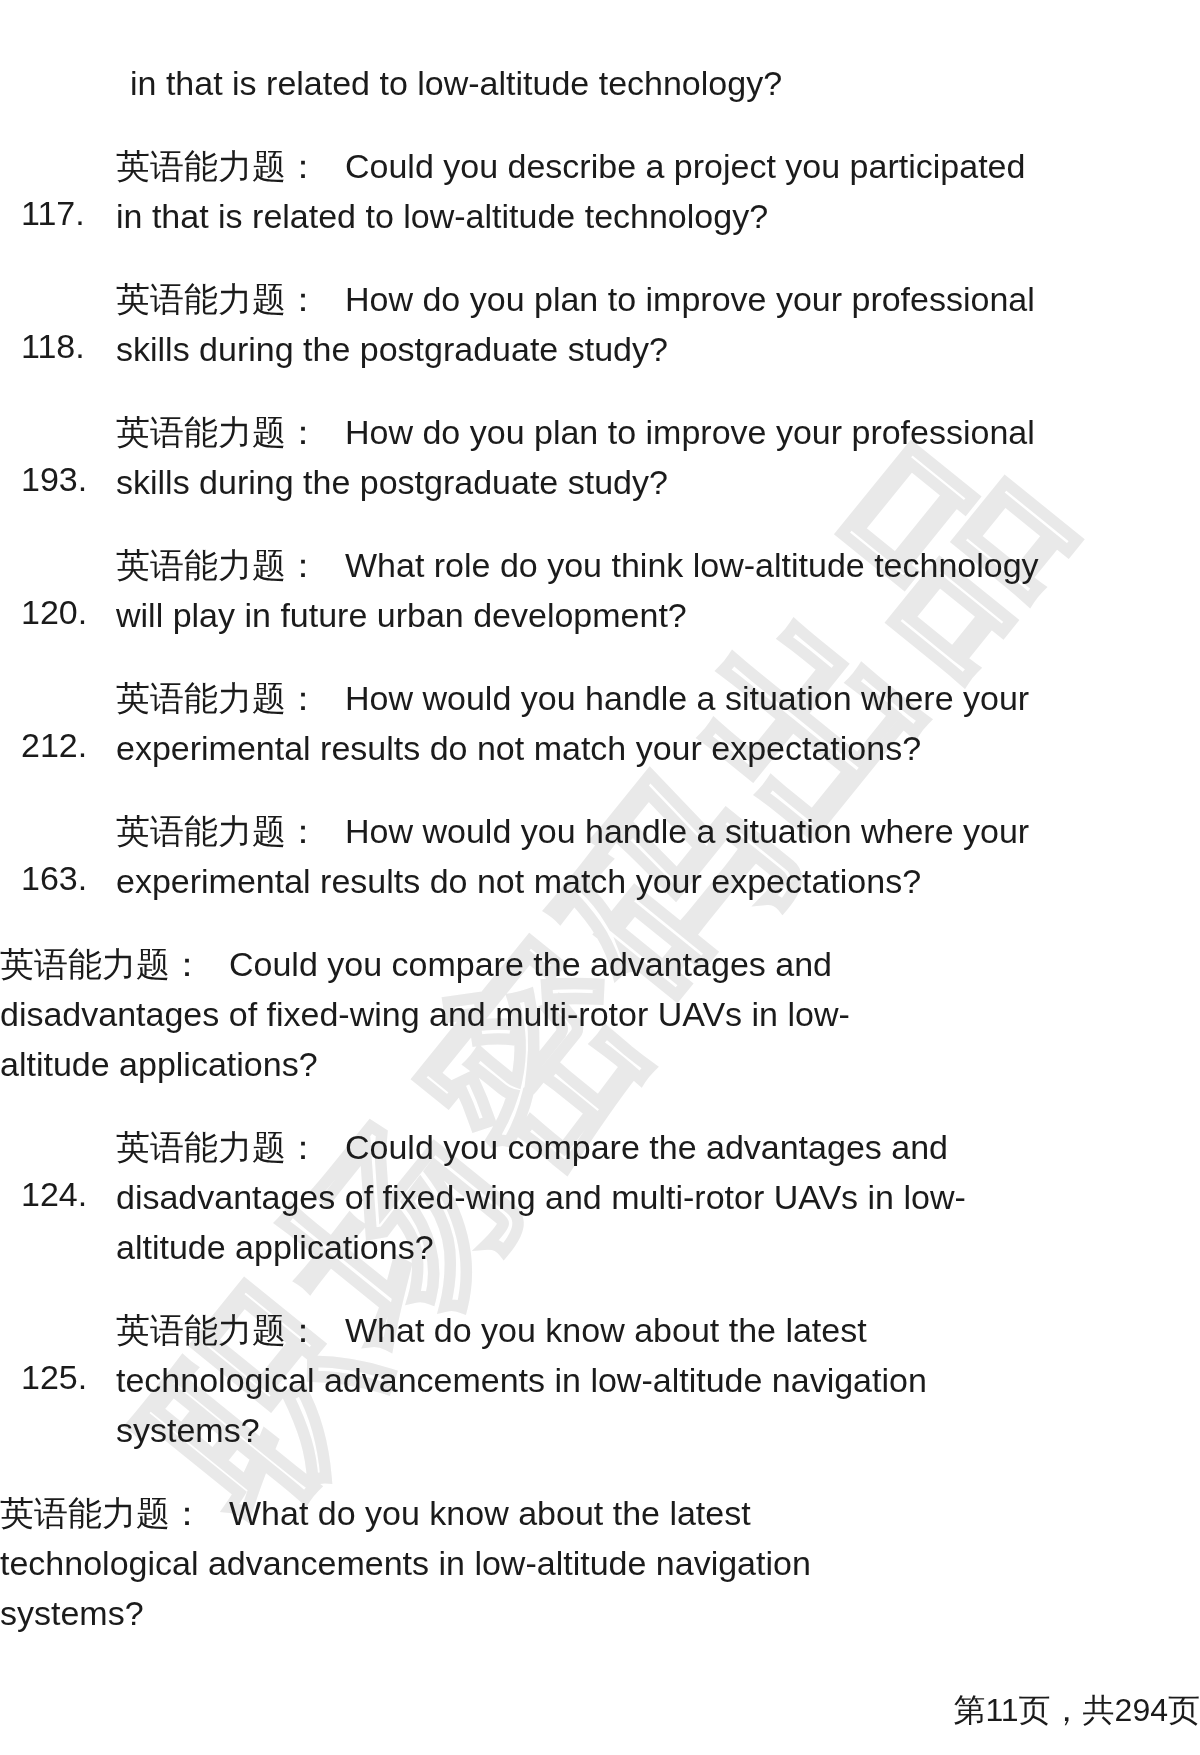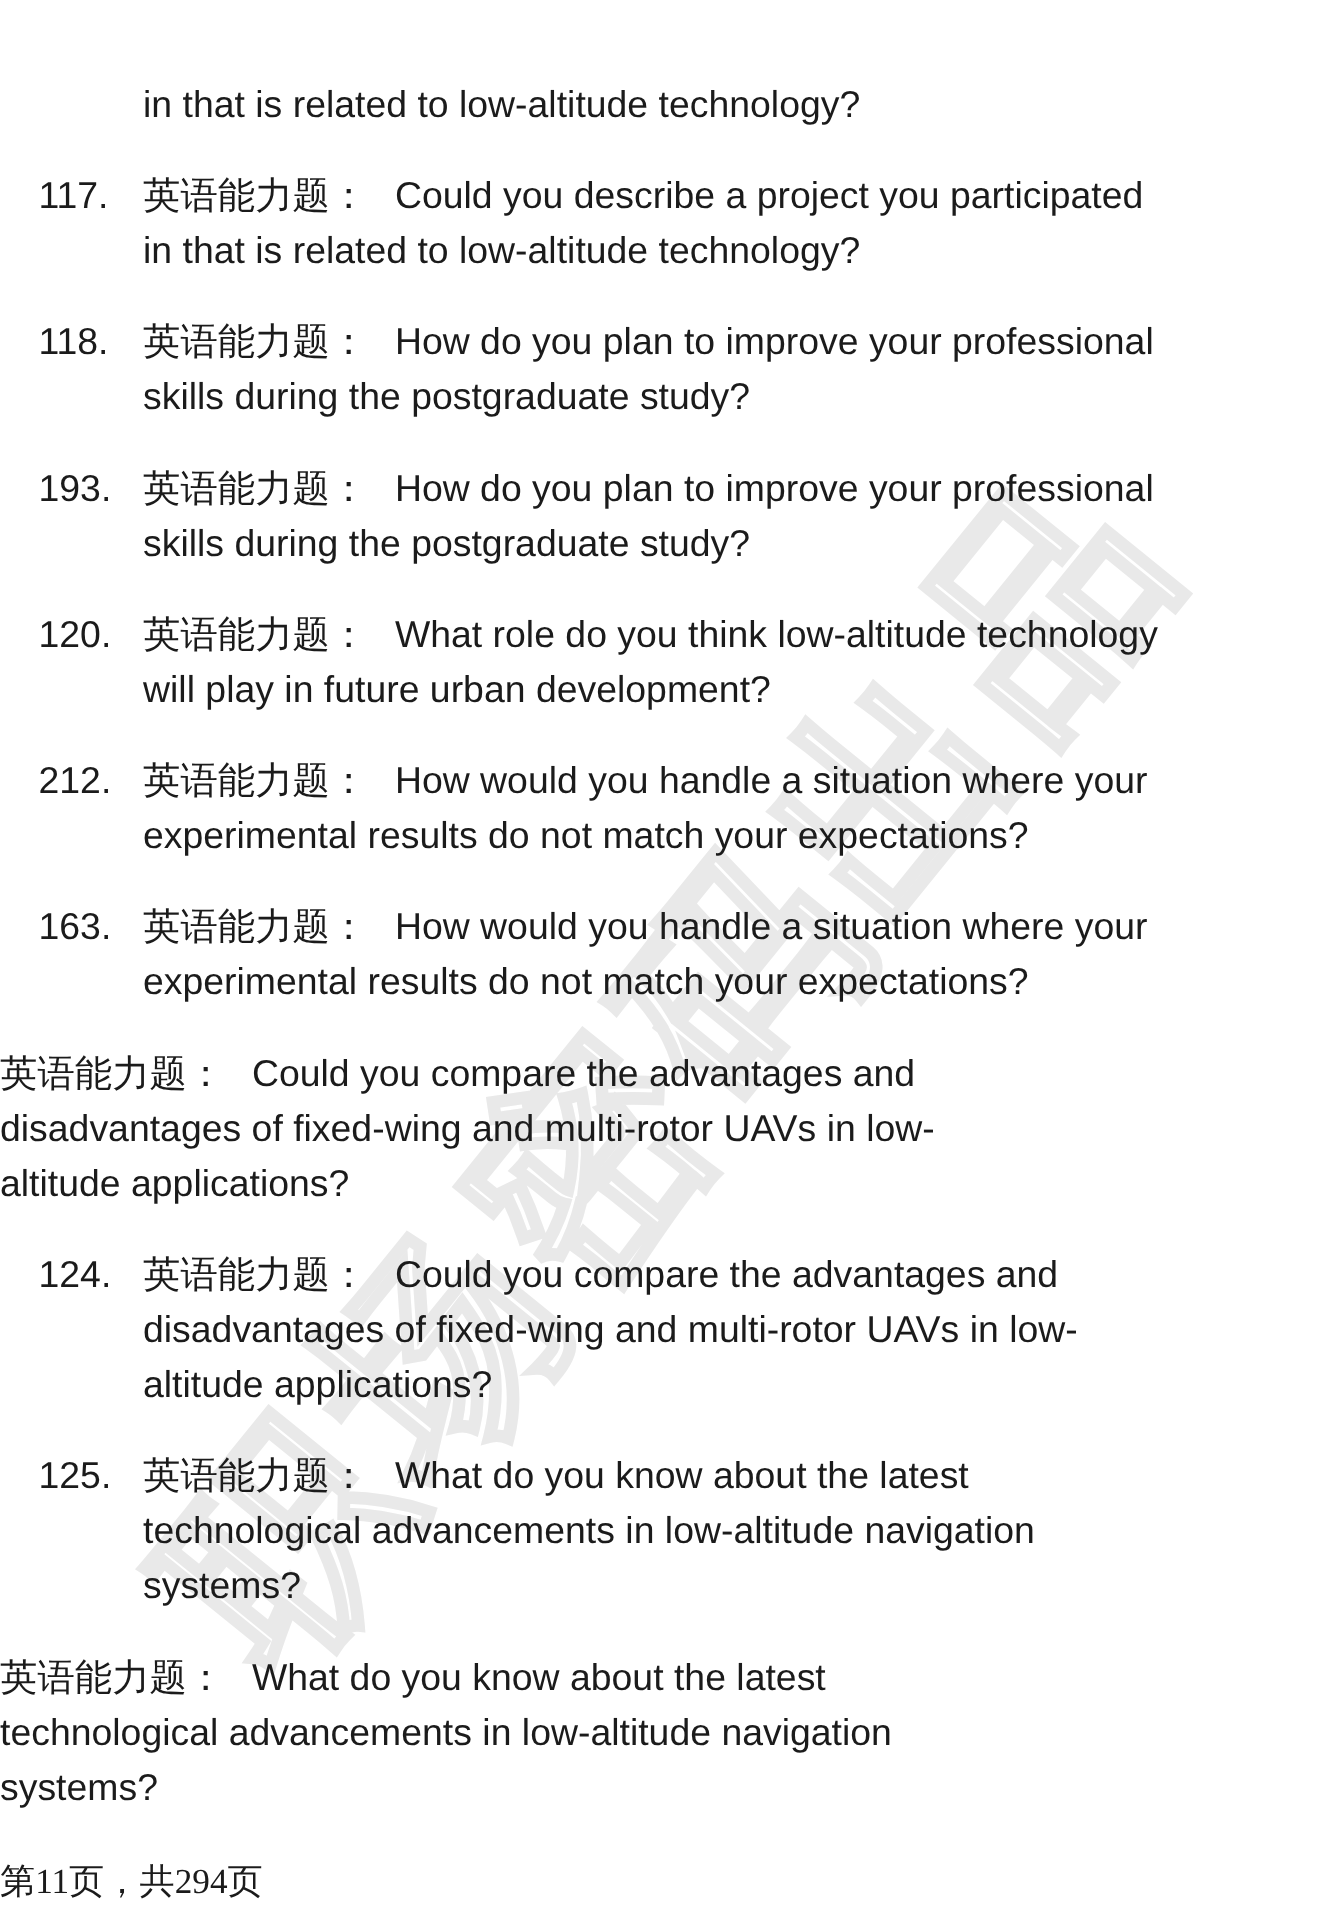--- a/index.html
+++ b/index.html
@@ -34,61 +34,61 @@
   }
   @supports (-webkit-text-stroke: 1px black) {
     .watermark {
       color: transparent;
       -webkit-text-stroke: 5px #e9e9e9;
     }
   }
   
   .content {
     position: absolute;
-    top: 12px;
+    top: 0;
     left: 0;
     width: 1200px;
     z-index: 1;
     padding-top: 58px;
     box-sizing: border-box;
   }
   .body-text {
     font-size: 34px;
     line-height: 50px;
   }
   .continuation {
     margin-left: 130px;
     width: 930px;
   }
   .item {
     display: flex;
     margin-top: 33px;
   }
   .num {
     flex: 0 0 95px;
-    padding-left: 35px;
+    padding-left: 21px;
     box-sizing: content-box;
+    margin-top: 47px;
   }
   .text {
     width: 930px;
   }
   .prefix {
     margin-right: 25px;
   }
   
   .footer {
     position: absolute;
     left: 0;
     right: 0;
     top: 1685px;
-    text-align: left;
+    text-align: right;
     font-size: 32px;
     z-index: 1;
     color: #1b1b1b;
-    font-family: Liberation Serif, serif;
   }
 </style>
 </head>
 <body>
 
 <div class="page">
 
   <div class="watermark">职场密码出品</div>
 
   <div class="content">

